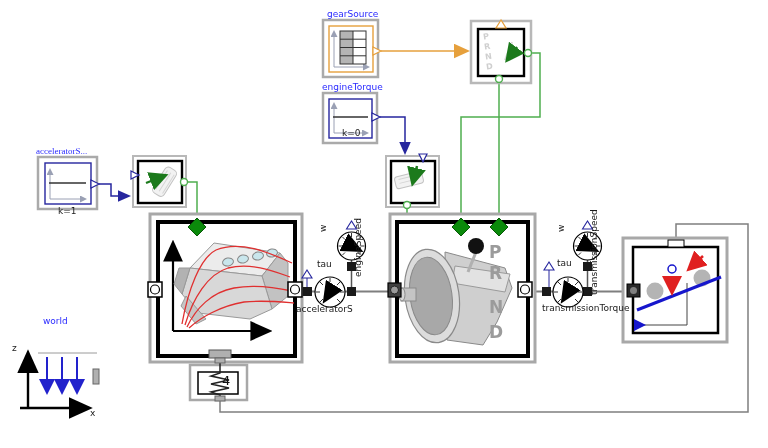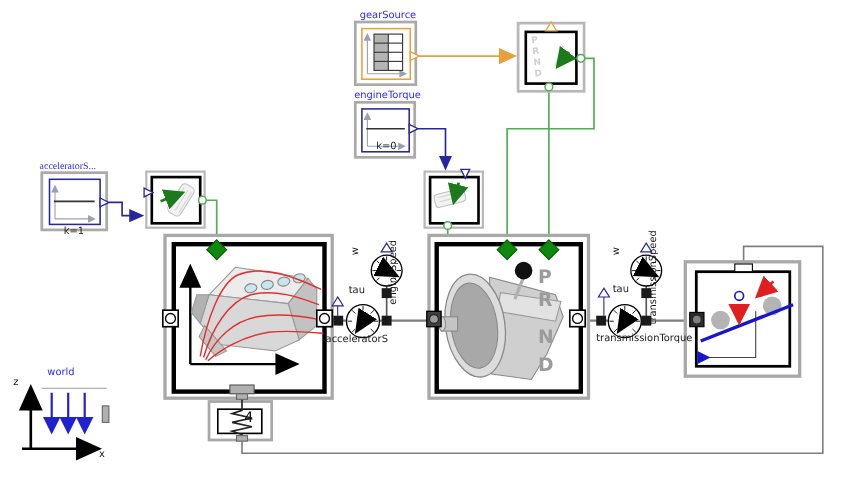--- a/index.html
+++ b/index.html
@@ -316,17 +316,17 @@
 <span class="gear-letter" style="left:489px;top:298px;">N</span>
 <span class="gear-letter" style="left:489px;top:323px;">D</span>
 
 <span class="faint-letter" style="left:483px;top:32px;transform:rotate(-8deg);">P</span>
 <span class="faint-letter" style="left:484px;top:42px;transform:rotate(-8deg);">R</span>
 <span class="faint-letter" style="left:485px;top:52px;transform:rotate(-8deg);">N</span>
 <span class="faint-letter" style="left:486px;top:62px;transform:rotate(-8deg);">D</span>
 
 <span class="mount-num" style="left:222px;top:374px;">4</span>
 
-<span class="lbl lbl-blue" style="left:43px;top:334px;">world</span>
+<span class="lbl lbl-blue" style="left:43px;top:316px;">world</span>
 <span class="lbl lbl-black" style="left:12px;top:343px;">z</span>
 <span class="lbl lbl-black" style="left:90px;top:408px;">x</span>
 
 </div>
 
 </body></html>

